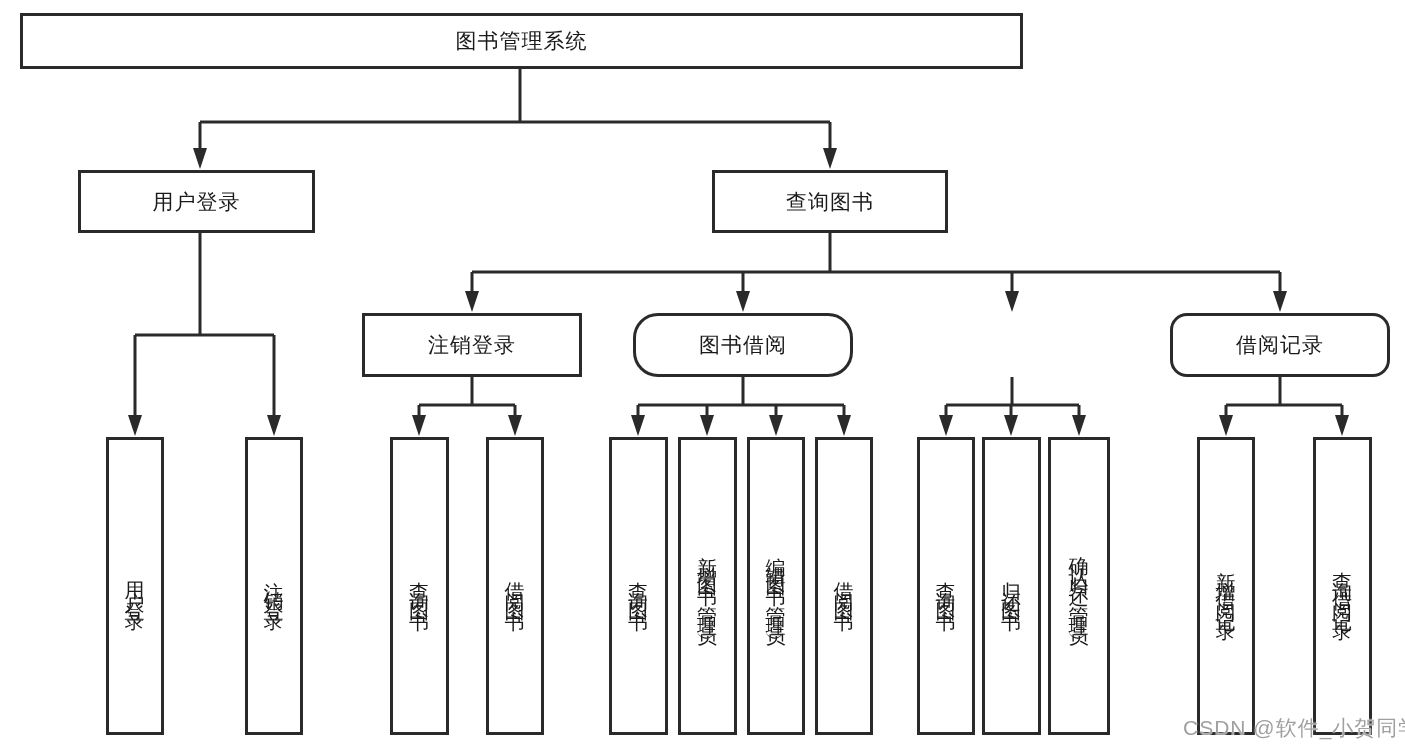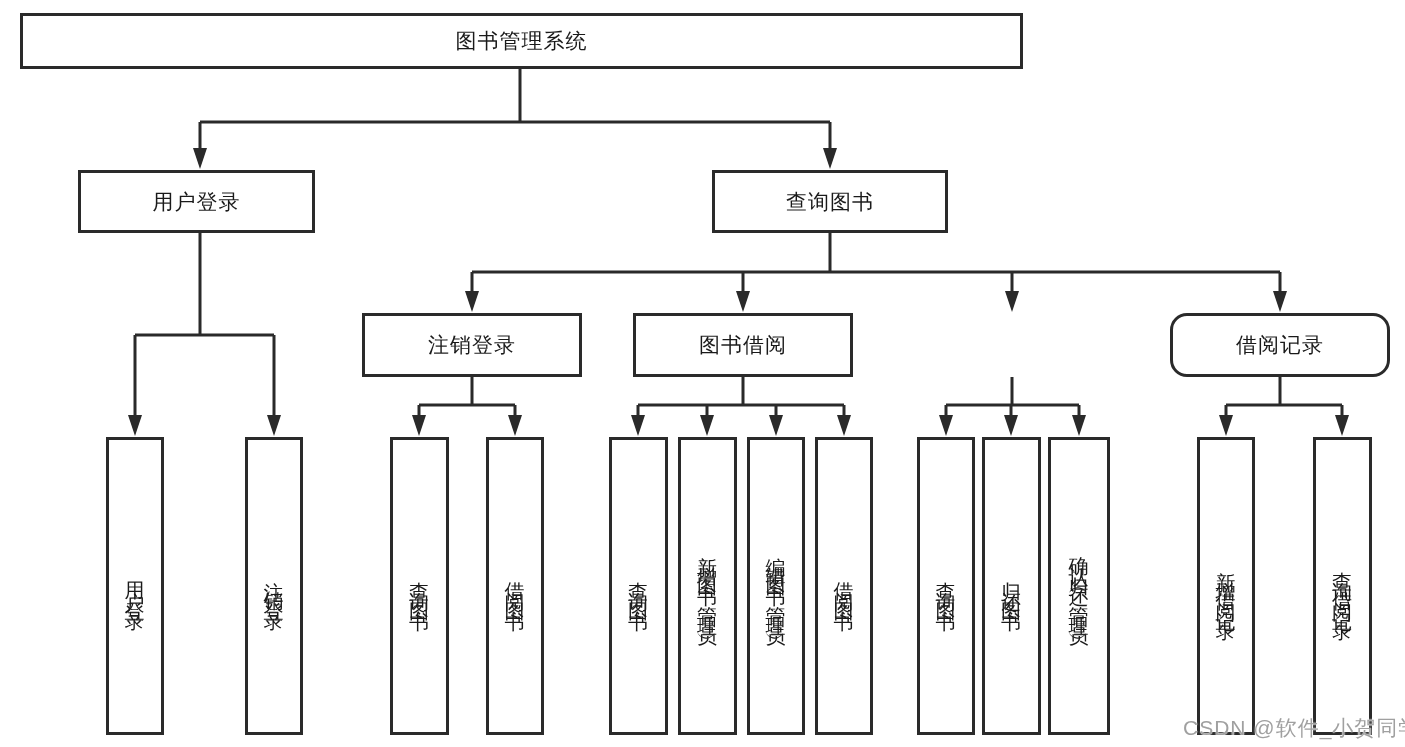--- a/index.html
+++ b/index.html
@@ -106,21 +106,21 @@
   <div class="node" style="left:78px;top:170px;width:237px;height:63px;">
     <span>用户登录</span>
   </div>
   <div class="node" style="left:712px;top:170px;width:236px;height:63px;">
     <span>查询图书</span>
   </div>
 
   <div class="node" style="left:362px;top:313px;width:220px;height:64px;">
     <span>注销登录</span>
   </div>
-  <div class="node" style="left:633px;top:313px;width:220px;height:64px;">
+  <div class="node" style="left:633px;top:313px;width:220px;height:64px;border-radius:25px;">
     <span>图书借阅</span>
   </div>
   <div class="node" style="left:1170px;top:313px;width:220px;height:64px;border-radius:17px;">
     <span>借阅记录</span>
   </div>
 
   <div class="node vnode" style="left:106px;top:437px;width:58px;height:298px;">
     <span class="vlabel">用户登录</span>
   </div>
   <div class="node vnode" style="left:245px;top:437px;width:58px;height:298px;">

